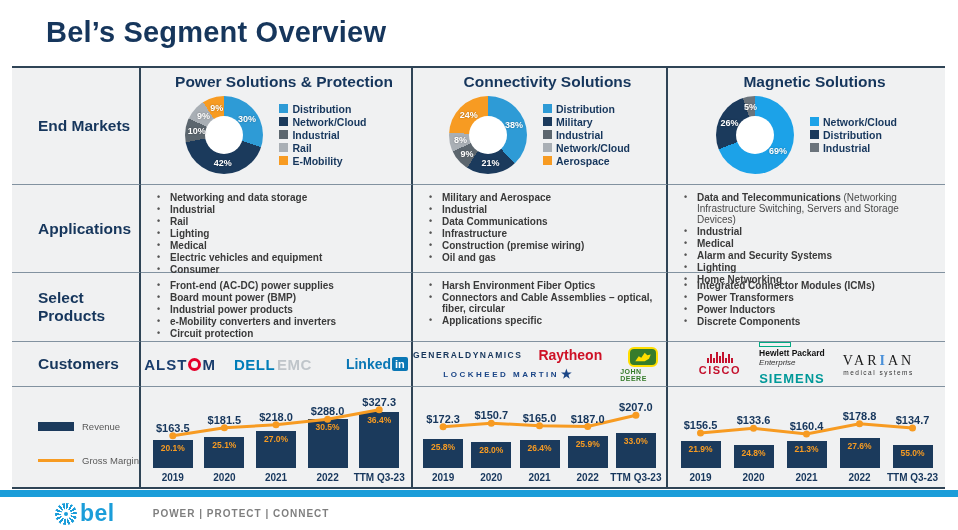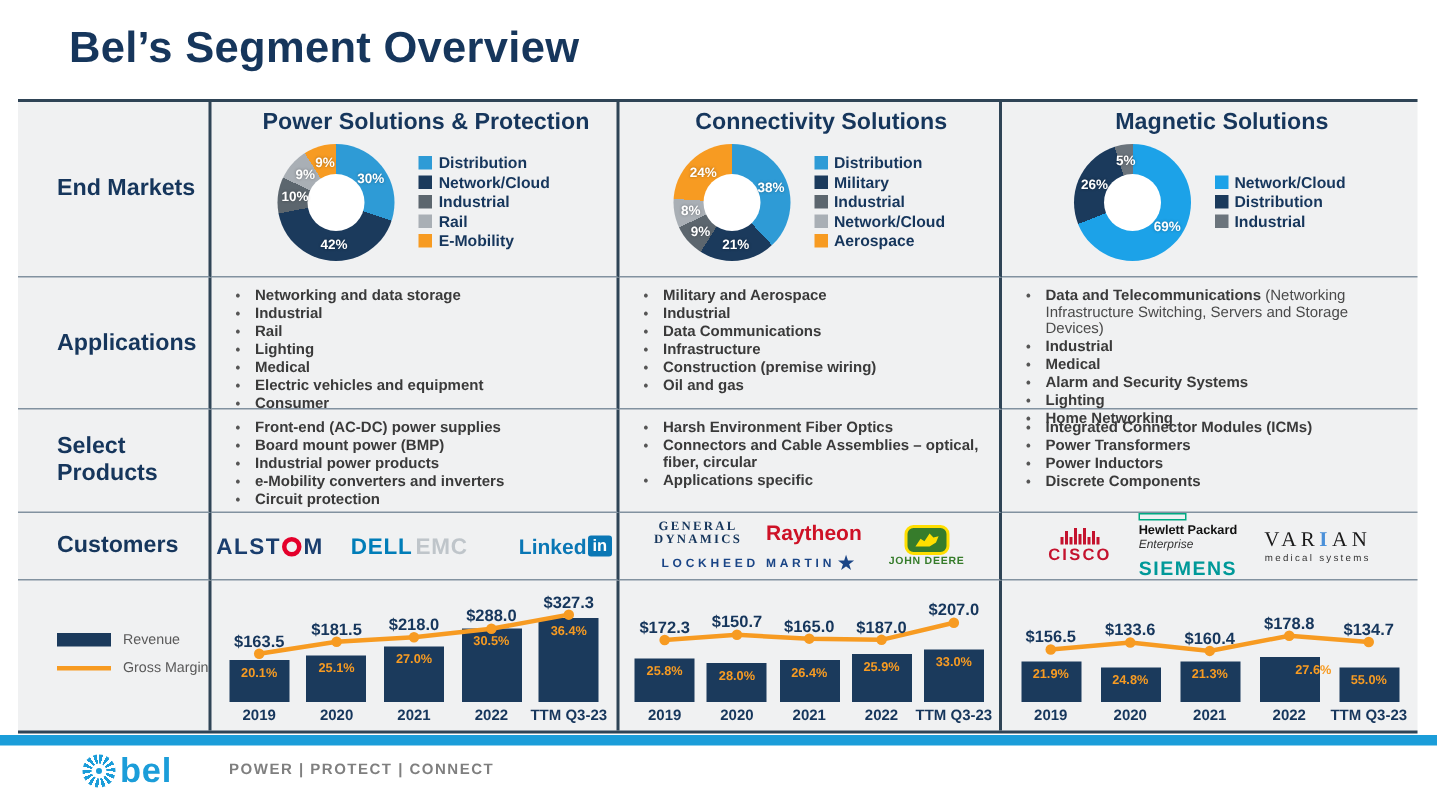--- a/index.html
+++ b/index.html
@@ -34,21 +34,21 @@
   .lg-alstom{display:inline-flex;align-items:center;font-size:15px;font-weight:bold;color:#1A3E6E;letter-spacing:1px;}
   .alstom-o{display:inline-block;width:13px;height:13px;border:3px solid #E4002B;border-radius:50%;margin:0 1px;box-sizing:border-box;}
   .lg-dell{display:inline-flex;align-items:center;}
   .dell{color:#007DB8;font-weight:bold;font-size:15px;letter-spacing:0.5px;}
   .emc{color:#BFC5CA;font-weight:bold;font-size:15px;margin-left:2px;letter-spacing:0.5px;}
   .lg-li{display:inline-flex;align-items:center;}
   .li-word{color:#0A77B5;font-weight:bold;font-size:14px;padding-left:16px;}
   .li-badge{background:#0A77B5;color:#fff;font-weight:bold;font-size:11px;padding:1px 3px;border-radius:2px;margin-left:1px;}
   .lg-stack{display:inline-flex;flex-direction:column;align-items:center;gap:4px;}
   .lg-row{display:inline-flex;align-items:center;gap:16px;}
-  .lg-gd{display:inline-flex;flex-direction:column;align-items:center;font-size:8.5px;font-weight:bold;color:#16365C;letter-spacing:1.5px;line-height:9px;font-family:Liberation Serif, serif;}
+  .lg-gd{display:inline-flex;flex-direction:row;align-items:center;font-size:8.5px;font-weight:bold;color:#16365C;letter-spacing:1.5px;line-height:9px;}
   .lg-ray{color:#CE1126;font-weight:bold;font-size:14px;}
   .lg-lm{display:inline-flex;align-items:center;font-size:8px;font-weight:bold;color:#1A4586;letter-spacing:2.5px;white-space:nowrap;}
   .lm-star{color:#1A4586;font-size:12px;margin-left:2px;letter-spacing:0;}
   .lg-jd{display:inline-flex;flex-direction:column;align-items:center;gap:1px;}
   .jd-box{width:30px;height:20px;background:#367C2B;border:2px solid #FFDE00;border-radius:6px;display:inline-flex;align-items:center;justify-content:center;box-sizing:border-box;}
   .jd-tx{font-size:7px;font-weight:bold;color:#367C2B;letter-spacing:0.5px;}
   .lg-cisco{display:inline-flex;flex-direction:column;align-items:center;gap:1px;}
   .cisco-bars{display:inline-flex;align-items:flex-end;gap:1px;height:11px;}
   .cbar{width:2px;background:#C4122E;display:inline-block;}
   .cisco-tx{font-size:11px;font-weight:bold;color:#C4122E;letter-spacing:1.5px;}
@@ -57,21 +57,21 @@
   .hpe-l1{font-size:8.5px;font-weight:bold;color:#111;}
   .hpe-l2{font-size:8px;color:#333;font-style:italic;}
   .lg-sie{font-size:13px;font-weight:bold;color:#009999;letter-spacing:1px;}
   .lg-var{display:inline-flex;flex-direction:column;align-items:center;}
   .var-main{font-family:"Liberation Serif",serif;font-size:14px;letter-spacing:3px;color:#1A1A1A;display:inline-flex;align-items:baseline;}
   .var-i{color:#4A90D9;font-weight:bold;}
   .var-sub{font-size:6.5px;letter-spacing:1.5px;color:#333;}
   
   .finlab{display:flex;flex-direction:column;align-items:flex-start;padding:10px 0 0 26px;}
   .finlab-title{font-size:15.5px;font-weight:bold;color:#16365C;line-height:19px;width:92px;}
-  .flegend{margin-top:24px;display:flex;flex-direction:column;gap:8px;}
+  .flegend{margin-top:24px;display:flex;flex-direction:column;gap:23px;}
   .fleg-item{display:flex;align-items:center;gap:8px;}
   .fleg-sw{width:36px;height:9px;background:#1B3A5C;display:inline-block;}
   .fleg-line{width:36px;height:3px;background:#F79B22;display:inline-block;}
   .fleg-tx{font-size:9.5px;color:#595959;}
   .fin-chart{position:relative;height:96px;margin:3px 6px 0 6px;}
   .fbar{position:absolute;width:40px;background:#1B3A5C;z-index:1;}
   .gm-line{position:absolute;left:0;top:0;z-index:2;}
   .fval{position:absolute;width:64px;text-align:center;font-size:11px;font-weight:bold;color:#16365C;z-index:3;white-space:nowrap;}
   .fpct{position:absolute;width:40px;text-align:center;font-size:8.5px;font-weight:bold;color:#F79B22;z-index:3;}
   .fyear{position:absolute;width:64px;text-align:center;font-size:10px;font-weight:bold;color:#16365C;z-index:3;white-space:nowrap;}
@@ -491,21 +491,21 @@
           <span class="fbar" style="left: 59.5px; top: 55.288px; height: 22.712px;"></span>
           <span class="fval" style="left: 47.5px; top: 24.32px;">$133.6</span>
           <span class="fpct" style="left: 59.5px; top: 58.288px;">24.8%</span>
           <span class="fyear" style="left: 47.5px; top: 82px;">2020</span>
           <span class="fbar" style="left: 112.5px; top: 50.732px; height: 27.268px;"></span>
           <span class="fval" style="left: 100.5px; top: 29.92px;">$160.4</span>
           <span class="fpct" style="left: 112.5px; top: 53.732px;">21.3%</span>
           <span class="fyear" style="left: 100.5px; top: 82px;">2021</span>
           <span class="fbar" style="left: 165.5px; top: 47.604px; height: 30.396px;"></span>
           <span class="fval" style="left: 153.5px; top: 19.84px;">$178.8</span>
-          <span class="fpct" style="left: 165.5px; top: 50.604px; margin-left: 16px;">27.6%</span>
+          <span class="fpct" style="left: 165.5px; top: 50.604px;">27.6%</span>
           <span class="fyear" style="left: 153.5px; top: 82px;">2022</span>
           <span class="fbar" style="left: 218.5px; top: 55.101px; height: 22.899px;"></span>
           <span class="fval" style="left: 206.5px; top: 24px;">$134.7</span>
           <span class="fpct" style="left: 218.5px; top: 58.101px;">55.0%</span>
           <span class="fyear" style="left: 206.5px; top: 82px;">TTM Q3-23</span>
           <svg width="265" height="78" class="gm-line">
             <polyline points="26.5,42.96 79.5,38.31999999999999 132.5,43.919999999999995 185.5,33.839999999999996 238.5,38" fill="none" stroke="#F79B22" stroke-width="3"></polyline>
             <circle cx="26.5" cy="42.96" r="3.5" fill="#F79B22"></circle>
             <circle cx="79.5" cy="38.31999999999999" r="3.5" fill="#F79B22"></circle>
             <circle cx="132.5" cy="43.919999999999995" r="3.5" fill="#F79B22"></circle>

